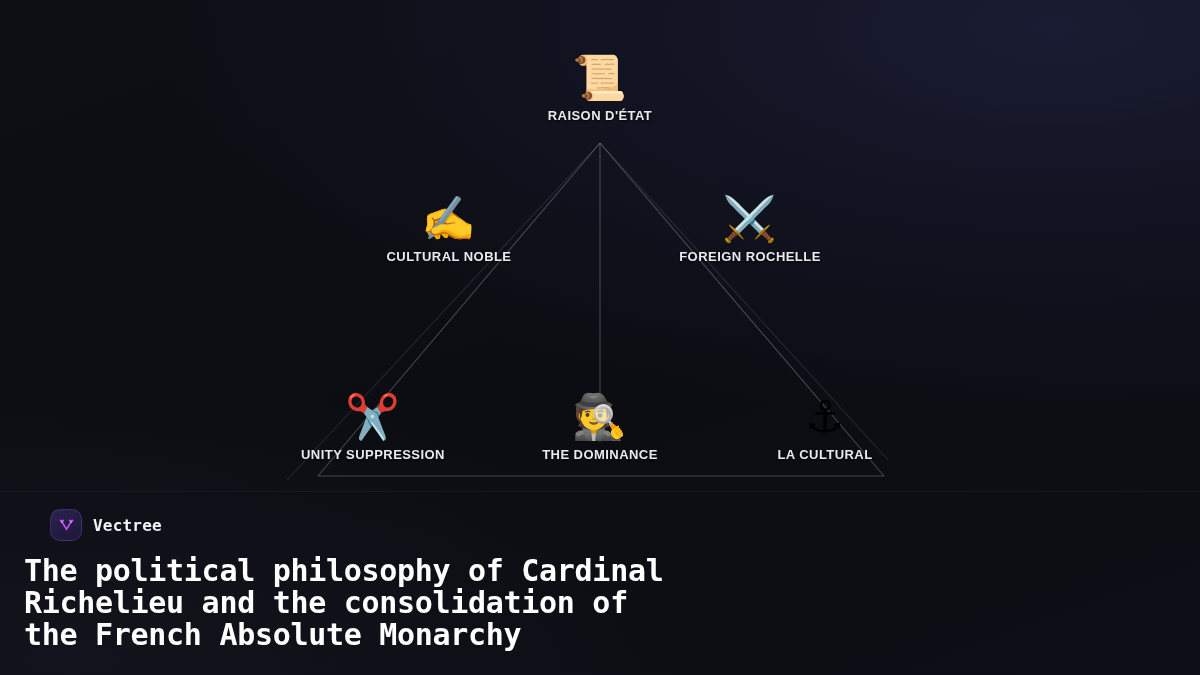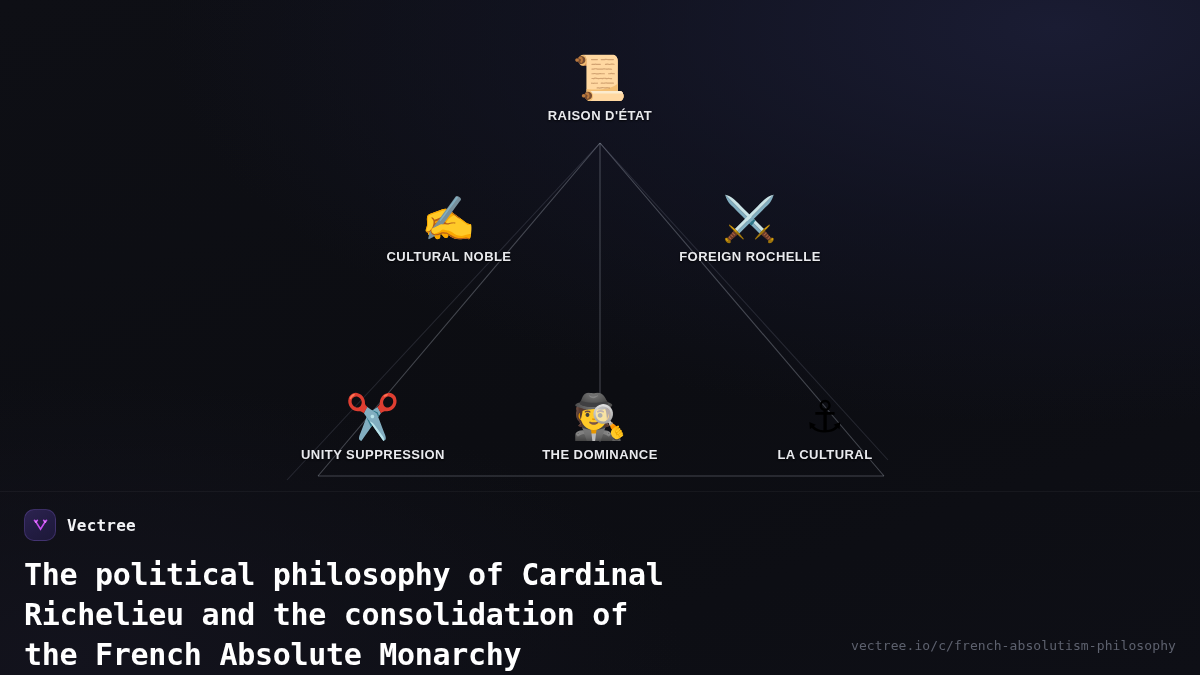--- a/index.html
+++ b/index.html
@@ -66,20 +66,21 @@
     left:0; top:492px;
     width:1200px; height:183px;
     padding:16px 24px 0 24px;
   }
 
   #brand {
     display:flex;
     align-items:center;
     gap:11px;
     height:34px;
+    margin-left:26px;
   }
   #brand-mark {
     width:32px; height:32px;
     border-radius:10px;
     background:linear-gradient(150deg, #2c2350 0%, #221c42 55%, #1d1838 100%);
     border:1px solid rgba(160,120,245,0.22);
     display:flex; align-items:center; justify-content:center;
     flex:0 0 auto;
   }
   #brand-name {
@@ -88,21 +89,21 @@
     font-weight:bold;
     color:#f2f3f6;
     letter-spacing:0.2px;
   }
 
   #headline {
     margin-top:13px;
     font-family:"DejaVu Sans Mono", monospace;
     font-size:30px;
     font-weight:bold;
-    line-height:40px;
+    line-height:32px;
     color:#ffffff;
     letter-spacing:-0.3px;
     max-width:830px;
     white-space:pre-line;
   }
 
   #url {
     position:absolute;
     right:24px;
     bottom:22px;
@@ -179,16 +180,15 @@
           <circle cx="17.8" cy="7.4" r="1.5" fill="#e07cf8"></circle>
         </svg>
       </span>
       <span id="brand-name">Vectree</span>
     </div>
 
     <div id="headline">The political philosophy of Cardinal
 Richelieu and the consolidation of
 the French Absolute Monarchy</div>
 
-    <div id="url">vectree.io/c/french-absolutism-philosophy</div>
   </div>
 
 </div>
 
 </body></html>

